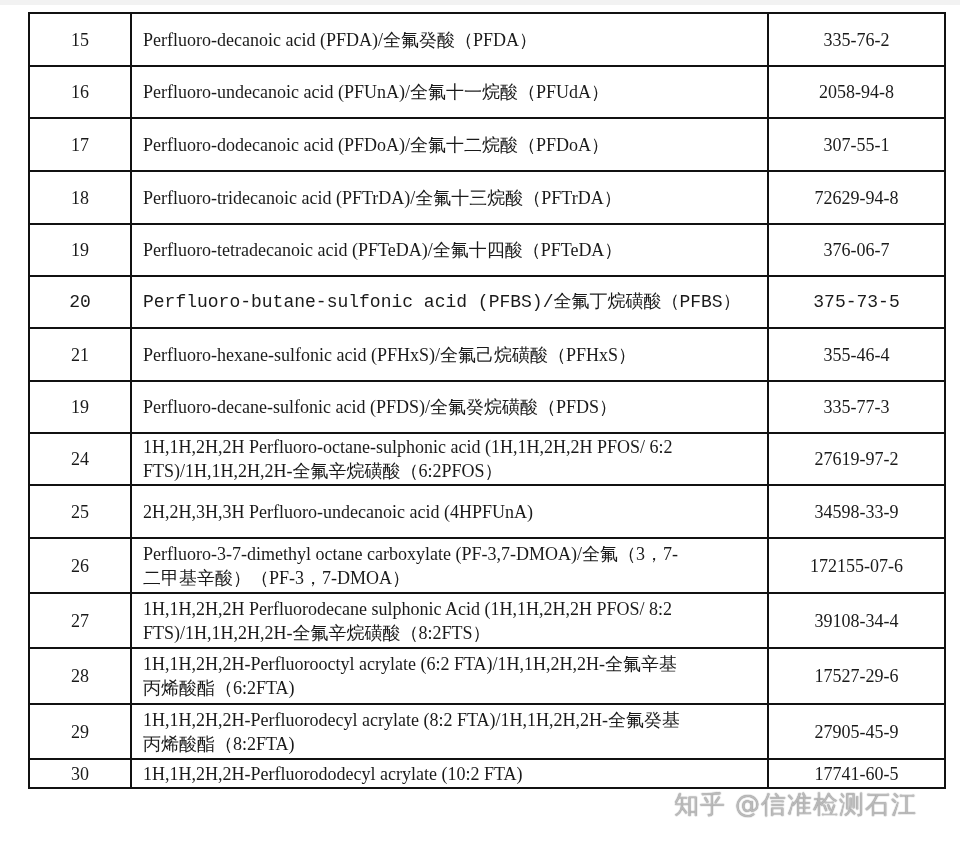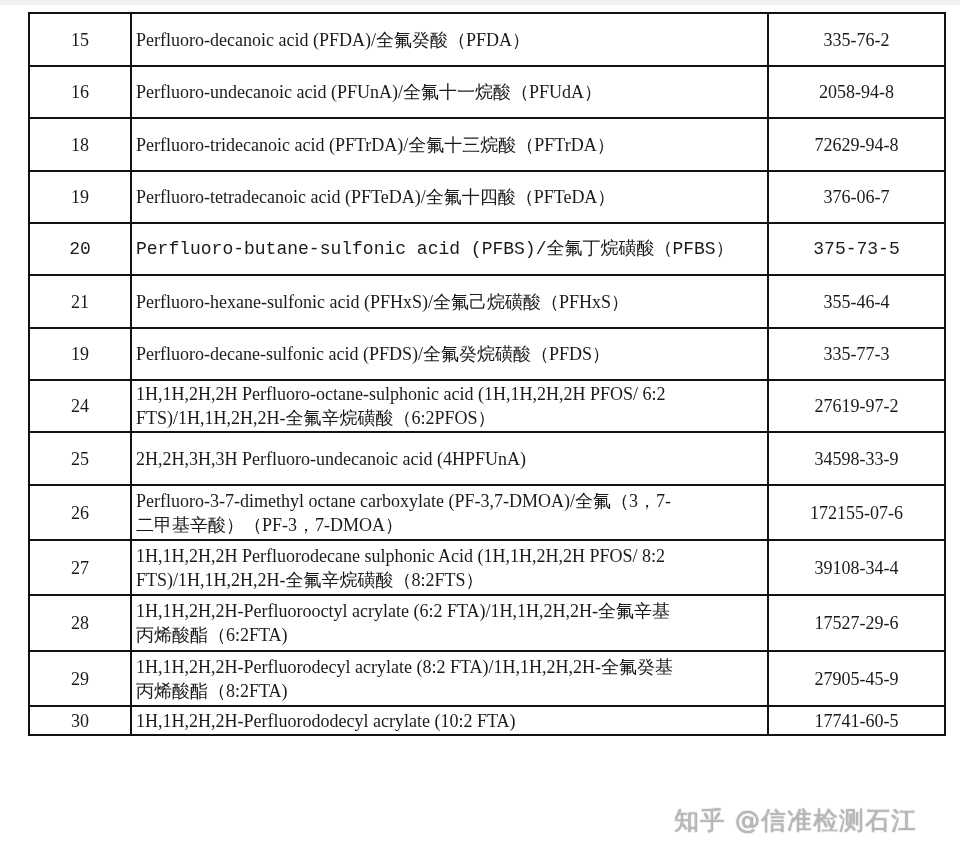--- a/index.html
+++ b/index.html
@@ -24,42 +24,41 @@
     .doc-table {
       position: absolute;
       left: 28px;
       top: 12px;
       border-collapse: collapse;
       table-layout: fixed;
       width: 886px;
     }
     .doc-table td {
       border: 2px solid #111;
-      padding: 0 4px;
+      padding: 0 11px;
       font-size: 18px;
       line-height: 24px;
       vertical-align: middle;
       overflow: hidden;
     }
     .col-no { width: 102px; text-align: center; }
     .col-name { width: 637px; text-align: left; padding-left: 3px; white-space: nowrap; margin-left: 32px; }
     .col-cas { width: 177px; text-align: center; }
     .name-line { display: block; }
     .watermark {
       position: absolute;
       left: 674px;
       top: 788px;
       font-family: "DejaVu Sans", sans-serif;
       font-size: 25px;
       color: rgba(255,255,255,0.55);
       text-shadow: 0 0 1px rgba(80,80,80,0.7), 0 0 1px rgba(80,80,80,0.7);
       letter-spacing: 1px;
       white-space: nowrap;
       pointer-events: none;
-      margin-top: 16px;
     }
   </style>
 </head>
 <body>
 
 <div class="top-band"></div>
 
 <table class="doc-table">
   <colgroup>
     <col class="col-no">
@@ -73,20 +72,27 @@
           <span class="name-line">Perfluoro-decanoic acid (PFDA)/全氟癸酸（PFDA）</span>
         </td>
         <td class="col-cas">335-76-2</td>
       </tr>
       <tr style="height: 52px;">
         <td class="col-no">16</td>
         <td class="col-name">
           <span class="name-line">Perfluoro-undecanoic acid (PFUnA)/全氟十一烷酸（PFUdA）</span>
         </td>
         <td class="col-cas">2058-94-8</td>
+      </tr>
+      <tr style="height: 53px;">
+        <td class="col-no">17</td>
+        <td class="col-name">
+          <span class="name-line">Perfluoro-dodecanoic acid (PFDoA)/全氟十二烷酸（PFDoA）</span>
+        </td>
+        <td class="col-cas">307-55-1</td>
       </tr>
       <tr style="height: 53px; border-radius: 26px;">
         <td class="col-no">18</td>
         <td class="col-name">
           <span class="name-line">Perfluoro-tridecanoic acid (PFTrDA)/全氟十三烷酸（PFTrDA）</span>
         </td>
         <td class="col-cas">72629-94-8</td>
       </tr>
       <tr style="height: 52px;">
         <td class="col-no">19</td>

